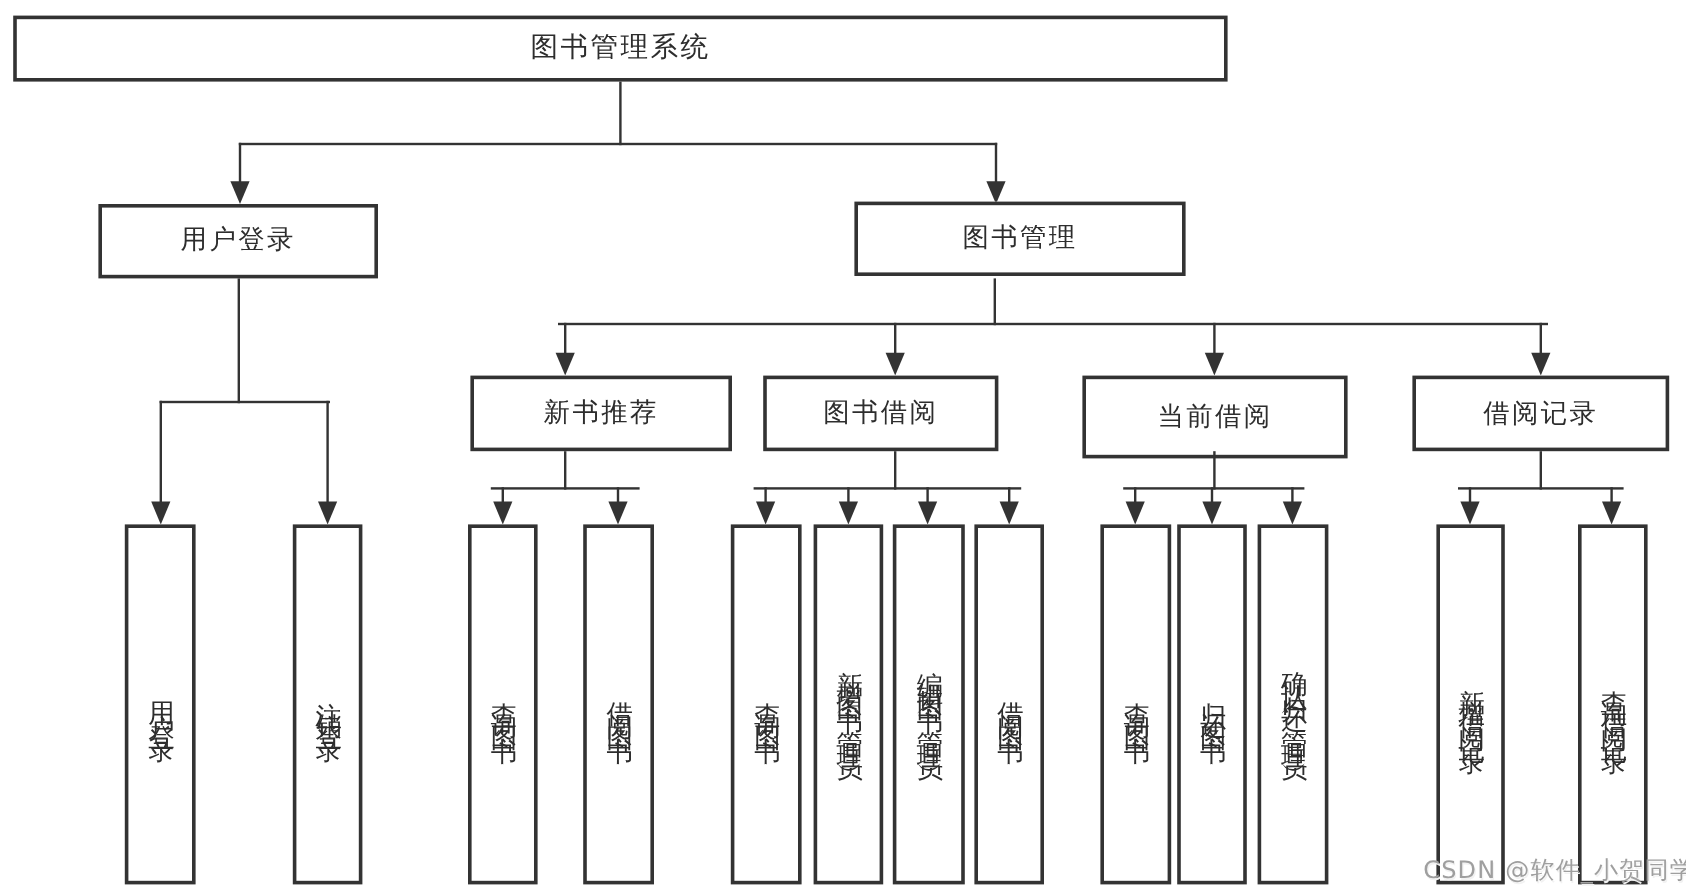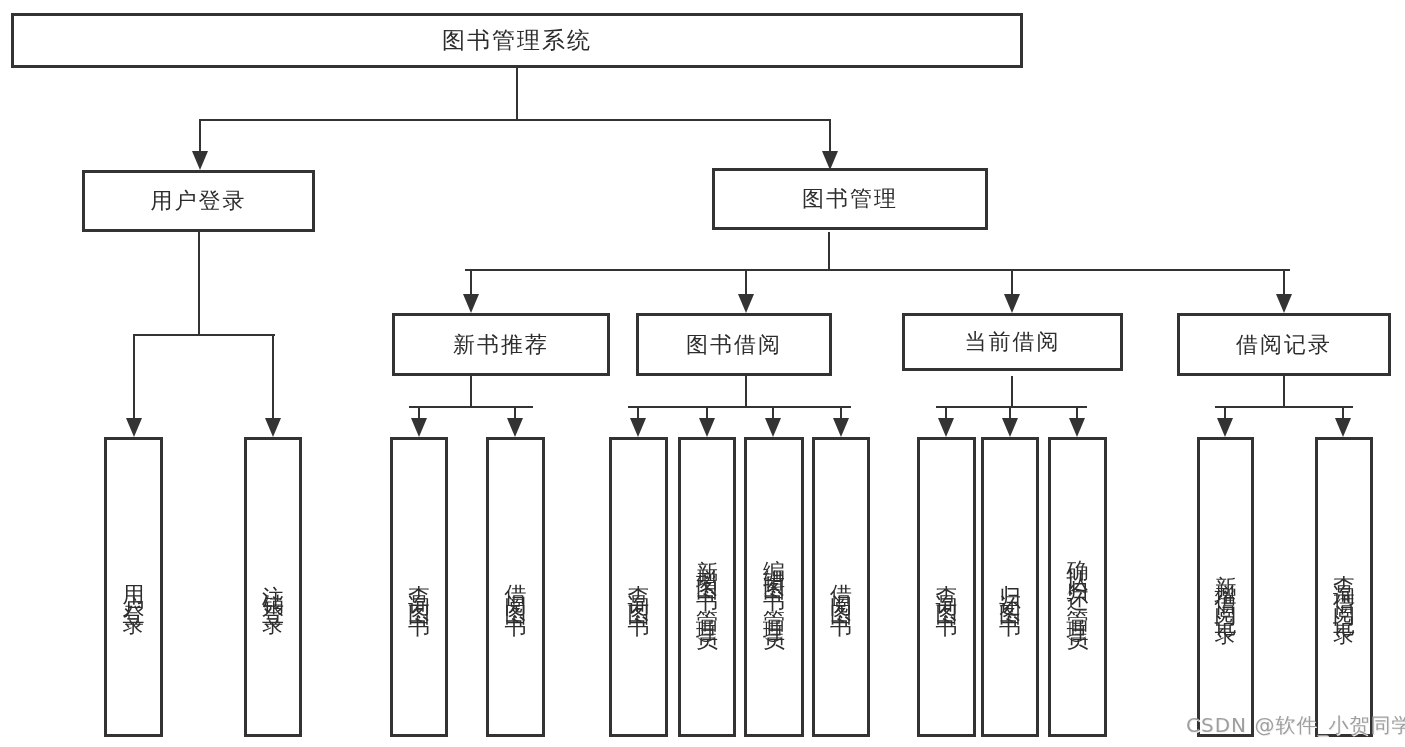--- a/index.html
+++ b/index.html
@@ -82,21 +82,21 @@
   <div class="vl" style="left:745px; top:269px; height:27px;"></div>
   <div class="vl" style="left:1011px; top:269px; height:27px;"></div>
   <div class="vl" style="left:1283px; top:269px; height:27px;"></div>
   <div class="ar" style="left:463px; top:294px;"></div>
   <div class="ar" style="left:738px; top:294px;"></div>
   <div class="ar" style="left:1004px; top:294px;"></div>
   <div class="ar" style="left:1276px; top:294px;"></div>
 
   <div class="box hbox" style="left:362px; top:313px; width:218px; height:63px;margin-left:30px;">新书推荐</div>
   <div class="box hbox" style="left:636px; top:313px; width:196px; height:63px;">图书借阅</div>
-  <div class="box hbox" style="left:902px; top:313px; width:221px; height:58px;">当前借阅</div>
+  <div class="box hbox" style="left:902px; top:313px; width:221px; height:69px;">当前借阅</div>
   <div class="box hbox" style="left:1177px; top:313px; width:214px; height:63px;font-family:Liberation Serif, serif;">借阅记录</div>
 
   <div class="vl" style="left:470px; top:376px; height:32px;"></div>
   <div class="hl" style="left:409px; top:406px; width:124px;"></div>
   <div class="vl" style="left:418px; top:406px; height:14px;"></div>
   <div class="vl" style="left:514px; top:406px; height:14px;"></div>
   <div class="ar" style="left:411px; top:418px;"></div>
   <div class="ar" style="left:507px; top:418px;"></div>
 
   <div class="vl" style="left:745px; top:376px; height:32px;"></div>

